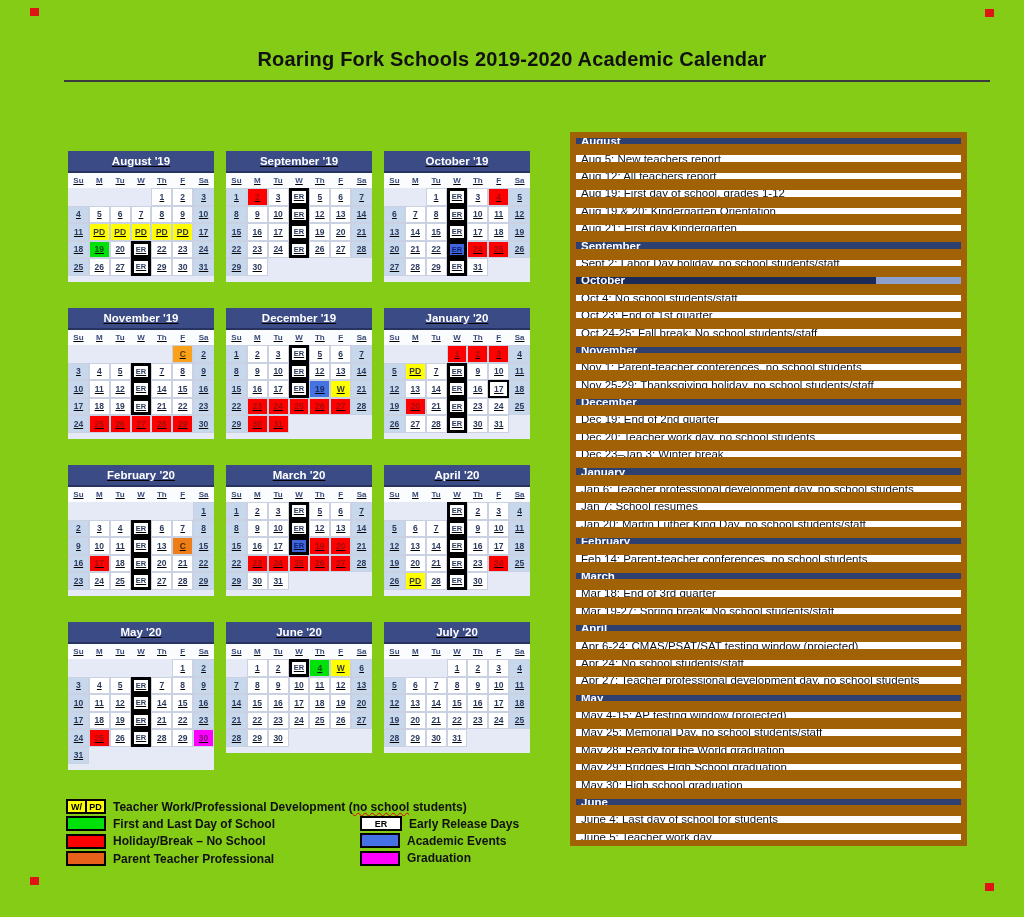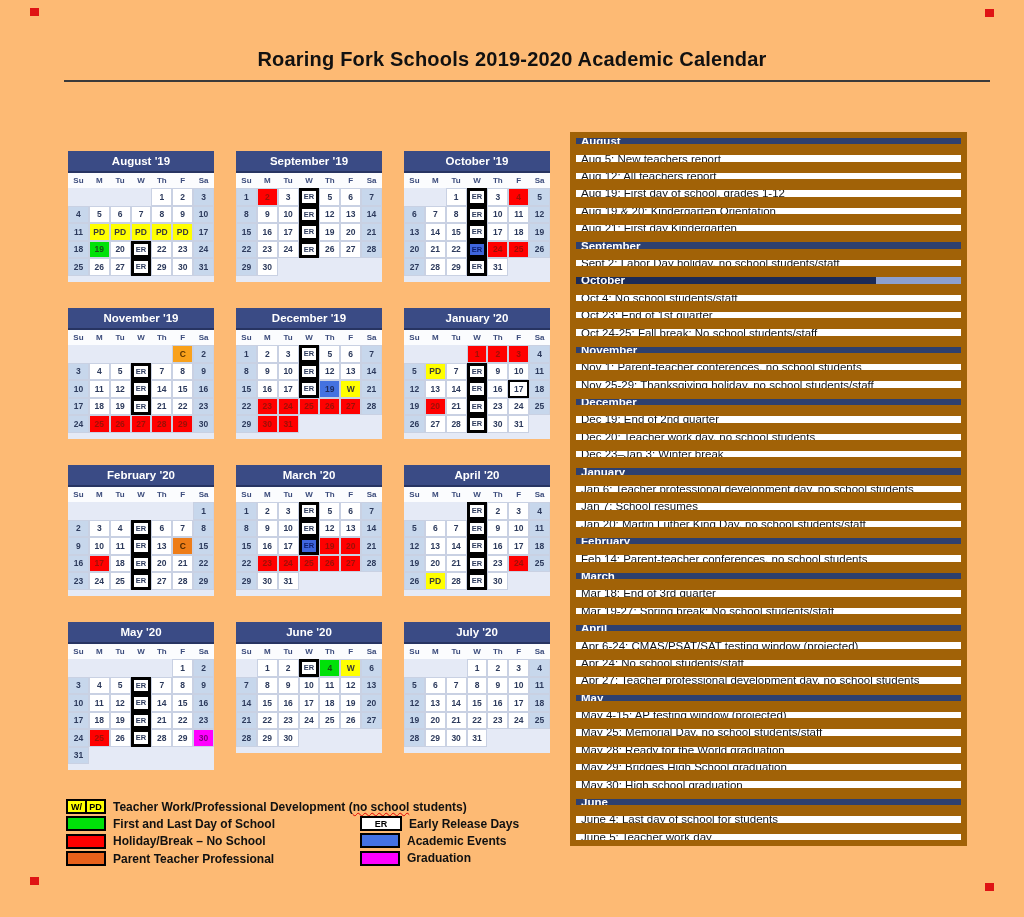--- a/index.html
+++ b/index.html
@@ -1,29 +1,29 @@
 <!DOCTYPE html>
 <html><head>
 <meta charset="utf-8">
 <style>
   html,body{margin:0;padding:0;background:#fff;}
-  .page{position:relative;width:1024px;height:917px;background:#fdba74;overflow:hidden;
+  .page{position:relative;width:1024px;height:917px;background:#84cc16;overflow:hidden;
         font-family:"Liberation Sans",sans-serif;}
   .crop{position:absolute;width:9px;height:8px;background:#df1414;}
   .crop.tl{left:30px;top:8px}.crop.tr{left:985px;top:9px}
   .crop.bl{left:30px;top:877px}.crop.br{left:985px;top:883px}
 
   .title{position:absolute;top:48px;left:0;width:100%;text-align:center;
          font-size:20px;font-weight:bold;color:#111;letter-spacing:.2px;}
   .title-rule{position:absolute;top:80px;left:64px;width:926px;height:2px;background:#3a3a3a;}
 
   
   #months-grid{position:absolute;left:68px;top:151px;display:grid;
-               grid-template-columns:repeat(3,146px);column-gap:22px;
-               grid-auto-rows:157px;align-items:start;}
+               grid-template-columns:repeat(3,146px);column-gap:12px;
+               grid-auto-rows:157px;align-items:start;text-decoration:underline;}
   .month-card{width:146px;background:#e5eaf6;padding-bottom:6px;}
   .m-head{height:20px;line-height:20px;background:#3a4b85;border-bottom:2px solid #273462;
           color:#fff;font-size:11.5px;font-weight:bold;text-align:center;}
   .wrow{display:grid;grid-template-columns:repeat(7,1fr);}
   .dow{background:#fbfcfe;}
   .dcell{height:15px;display:flex;align-items:center;justify-content:center;
          font-size:8px;font-weight:bold;color:#3c4c7c;}
   .cell{height:17.5px;box-sizing:border-box;display:flex;align-items:center;justify-content:center;
         font-size:8.5px;font-weight:bold;color:#2c3a5c;background:#fff;border:1px solid #c9d1e3;}
   .cell.we{background:#c7d7ec;}

